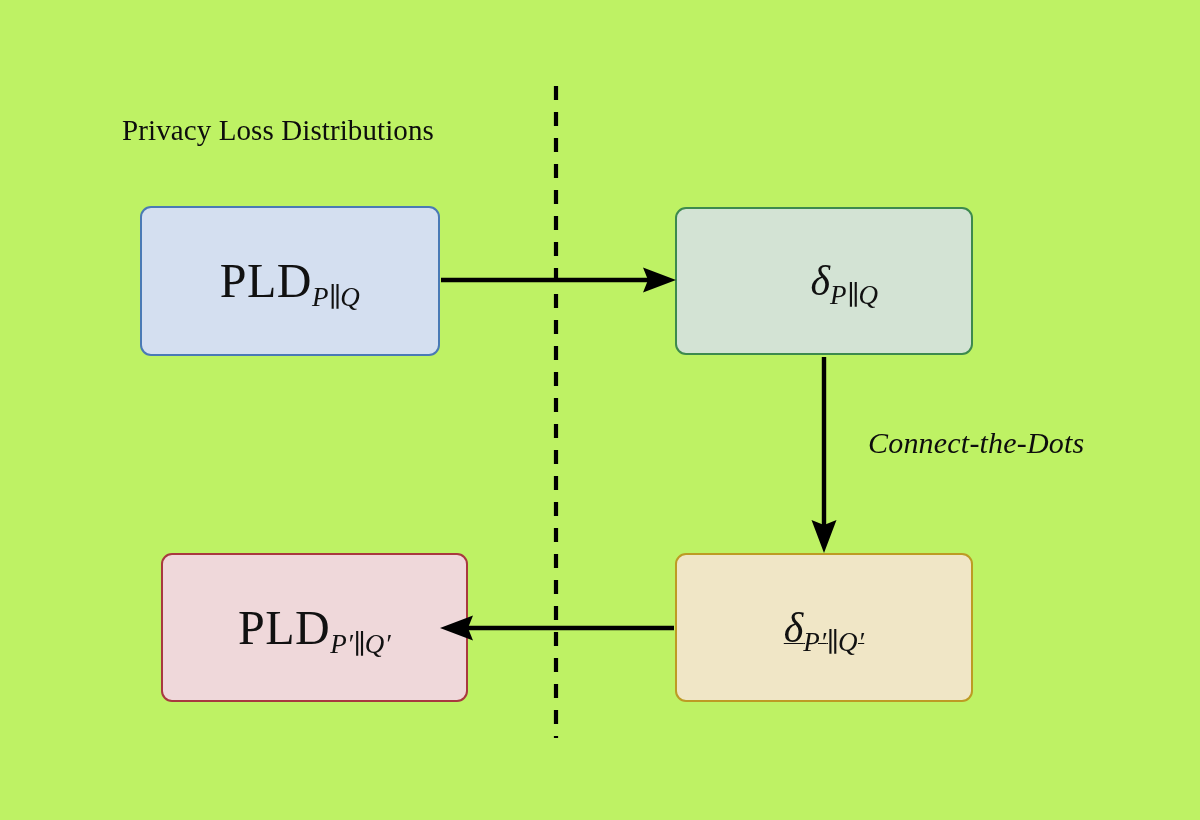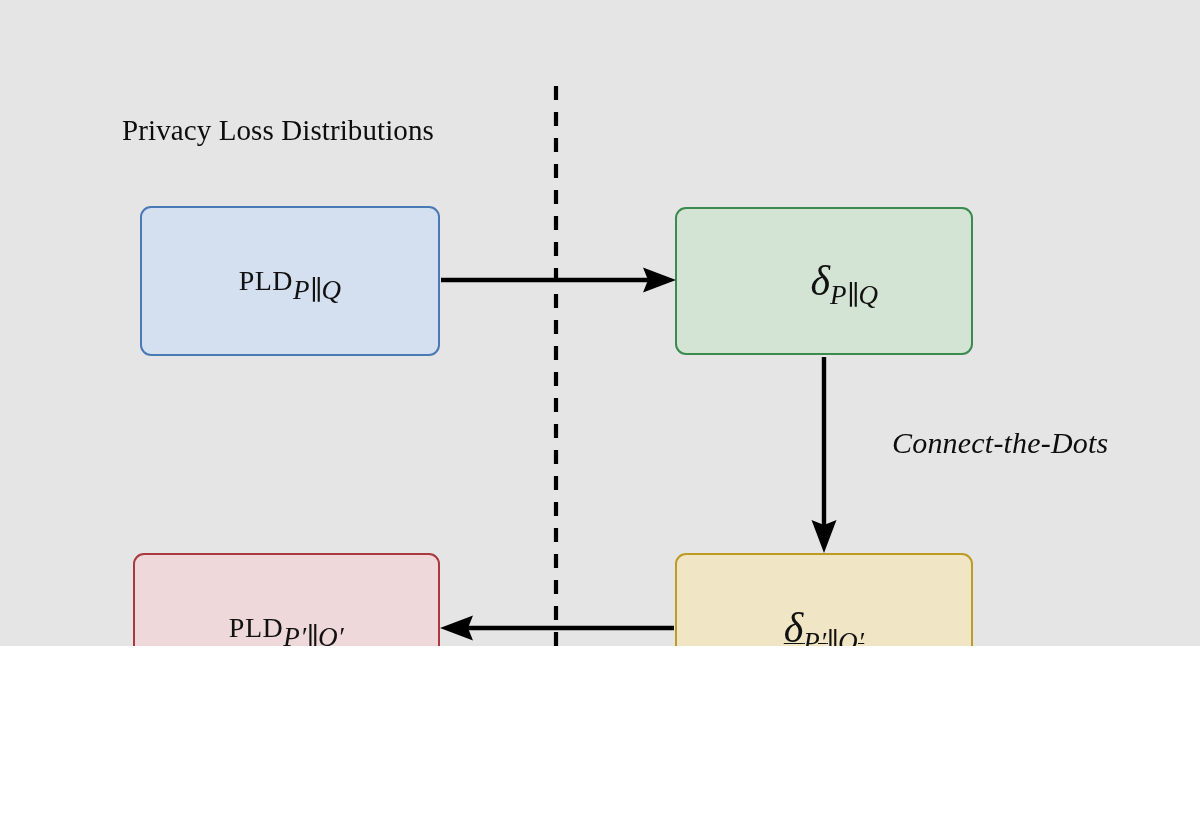--- a/index.html
+++ b/index.html
@@ -8,22 +8,22 @@
     padding: 0;
     background: #ffffff;
   }
   body {
     font-family: "Liberation Serif", "DejaVu Serif", serif;
     color: #111111;
   }
   #canvas {
     position: relative;
     width: 1200px;
-    height: 646px;
-    background: #e5e5e5;
+    height: 820px;
+    background: #bef264;
     overflow: hidden;
   }
   
   .col-header {
     position: absolute;
     font-family: "Liberation Serif", "DejaVu Serif", serif;
     font-size: 29px;
     line-height: 1;
     color: #0d0d0d;
     white-space: nowrap;
@@ -55,21 +55,21 @@
   }
   .node .label {
     font-family: "Liberation Serif", "DejaVu Serif", serif;
     color: #111111;
     line-height: 1;
     white-space: nowrap;
     display: inline-block;
   }
   .label .up {
     font-style: normal;
-    font-size: 28px;
+    font-size: 48px;
     letter-spacing: 0.5px;
   }
   .label .greek {
     font-style: italic;
     font-size: 42px;
   }
   .label .sub {
     font-style: italic;
     font-size: 27px;
     vertical-align: baseline;
@@ -99,21 +99,20 @@
   #edge-label-ctd {
     position: absolute;
     left: 868px;
     top: 426px;
     font-family: "Liberation Serif", "DejaVu Serif", serif;
     font-style: italic;
     font-size: 30px;
     color: #0d0d0d;
     white-space: nowrap;
     letter-spacing: 0.2px;
-    margin-left: 24px;
   }
 </style>
 </head>
 <body>
 
 <div id="canvas">
 
   <div class="col-header" id="hdr-left">Privacy Loss Distributions</div>
 
 
@@ -126,21 +125,21 @@
       <span class="up">PLD</span><span class="sub">P</span><span class="sub bars">∥</span><span class="sub">Q</span>
     </span>
   </div>
 
   <div class="node" id="node-delta-pq" style="background:#d3e3d4;border-color:#3d8a4e;padding-left:41px;">
     <span class="label">
       <span class="greek">δ</span><span class="sub">P</span><span class="sub bars">∥</span><span class="sub">Q</span>
     </span>
   </div>
 
-  <div class="node" id="node-pld-ppqp" style="background:#efd8da;border-color:#a8393f;">
+  <div class="node" id="node-pld-ppqp" style="background:#efd8da;border-color:#a8393f;margin-left:28px;">
     <span class="label">
       <span class="up">PLD</span><span class="sub">P′</span><span class="sub bars">∥</span><span class="sub">Q′</span>
     </span>
   </div>
 
   <div class="node" id="node-delta-ppqp" style="background:#f0e6c6;border-color:#bd9b24;text-decoration:underline;">
     <span class="label">
       <span class="greek">δ</span><span class="sub">P′</span><span class="sub bars">∥</span><span class="sub">Q′</span>
     </span>
   </div>

